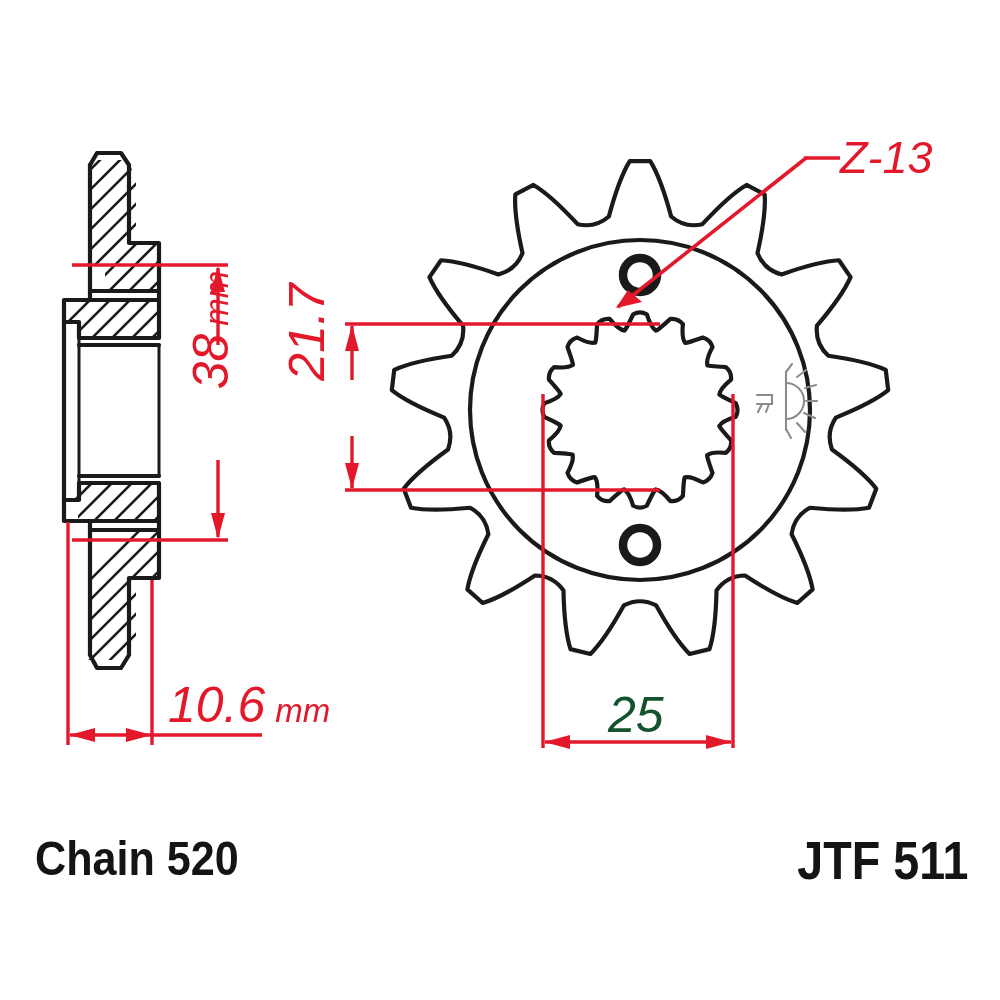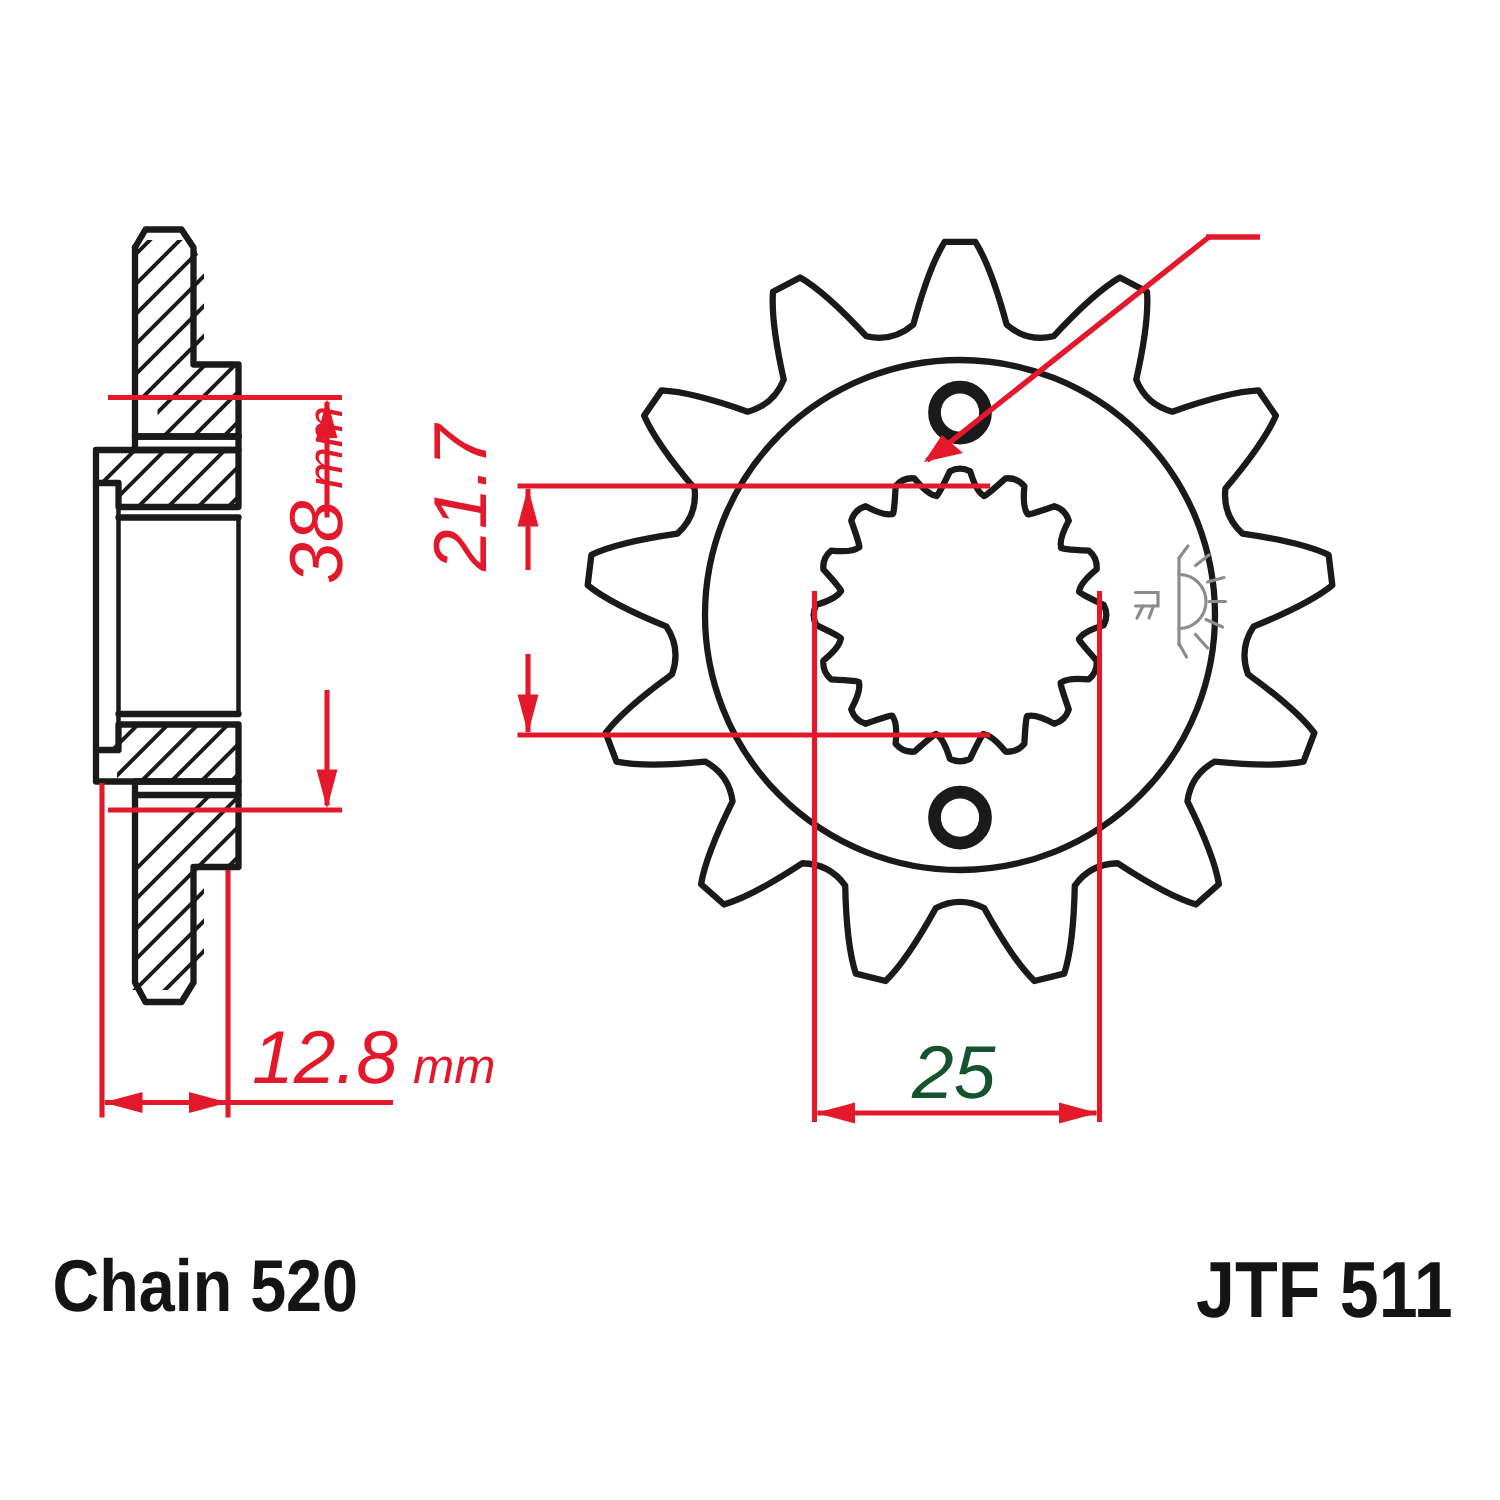--- a/index.html
+++ b/index.html
@@ -241,30 +241,33 @@
 
     <g>
       <line class="leader" x1="618" y1="307" x2="806" y2="158"></line>
       <line class="leader" x1="804" y1="158" x2="840" y2="158"></line>
       <polygon class="arrowfill" points="616,308 642,302 628,290"></polygon>
     </g>
   </svg>
 
   <div style="position:absolute; left:0; top:0; width:1000px; height:1000px;">
 
+    <div style="position:absolute; left:840px; top:132px; font-size:45px; font-style:italic; color:#e4182b; font-family:'Liberation Sans',sans-serif; letter-spacing:0px;">
+      <span>Z-13</span>
+    </div>
 
     <div style="position:absolute; left:182px; top:345px; width:150px; height:60px;
                 transform: rotate(-90deg); transform-origin: 30px 30px;
                 display:flex; align-items:baseline; justify-content:center; gap:8px;">
       <span style="font-size:50px; font-style:italic; color:#e4182b; font-family:'Liberation Sans',sans-serif;">38</span>
       <span style="font-size:33px; font-style:italic; color:#e4182b; font-family:'Liberation Sans',sans-serif;">mm</span>
     </div>
 
     <div style="position:absolute; left:168px; top:676px; display:flex; align-items:baseline; gap:10px;">
-      <span style="font-size:50px; font-style:italic; color:#e4182b; font-family:'Liberation Sans',sans-serif;">12.8</span>
+      <span style="font-size:50px; font-style:italic; color:#e4182b; font-family:'Liberation Sans',sans-serif;">10.6</span>
       <span style="font-size:33px; font-style:italic; color:#e4182b; font-family:'Liberation Sans',sans-serif;">mm</span>
     </div>
 
     <div style="position:absolute; left:278px; top:352px; width:160px; height:56px;
                 transform: rotate(-90deg); transform-origin: 30px 30px;
                 display:flex; align-items:baseline; justify-content:center;">
       <span style="font-size:50px; font-style:italic; color:#e4182b; font-family:'Liberation Sans',sans-serif;">21.7</span>
     </div>
 
     <div style="position:absolute; left:608px; top:686px;">

